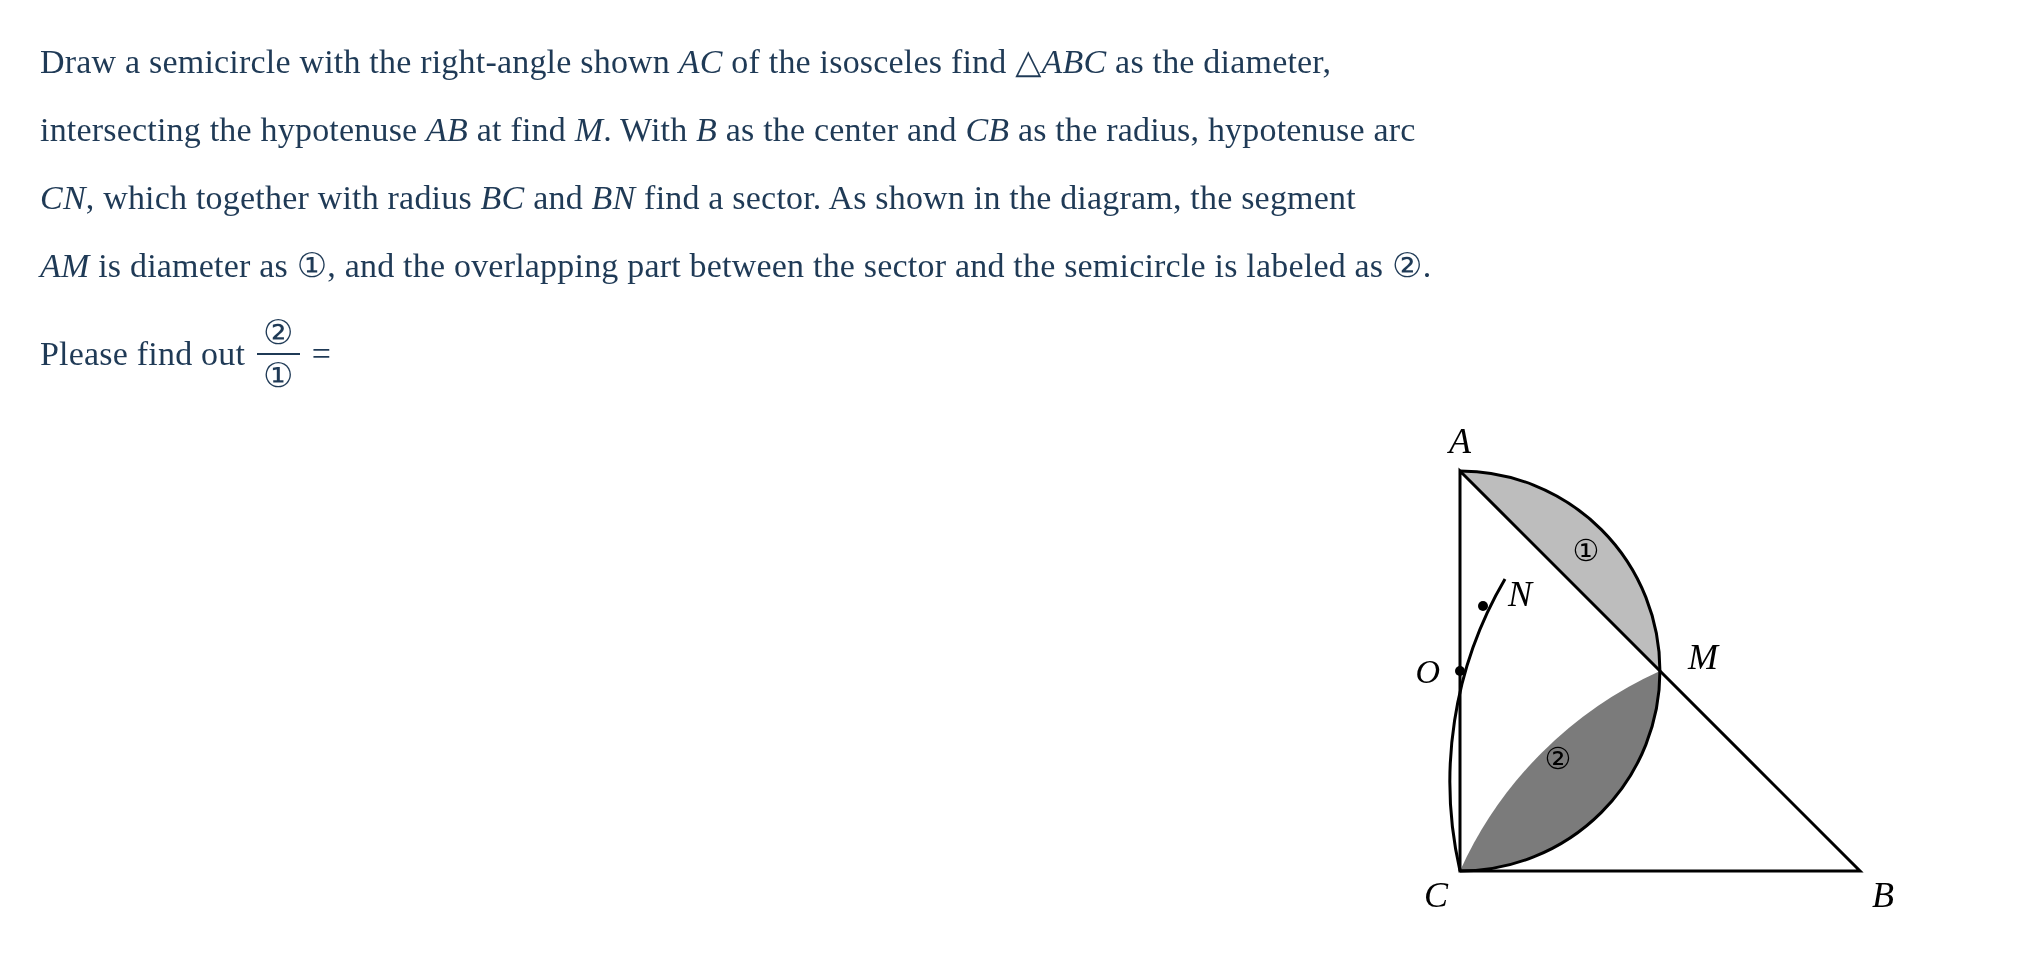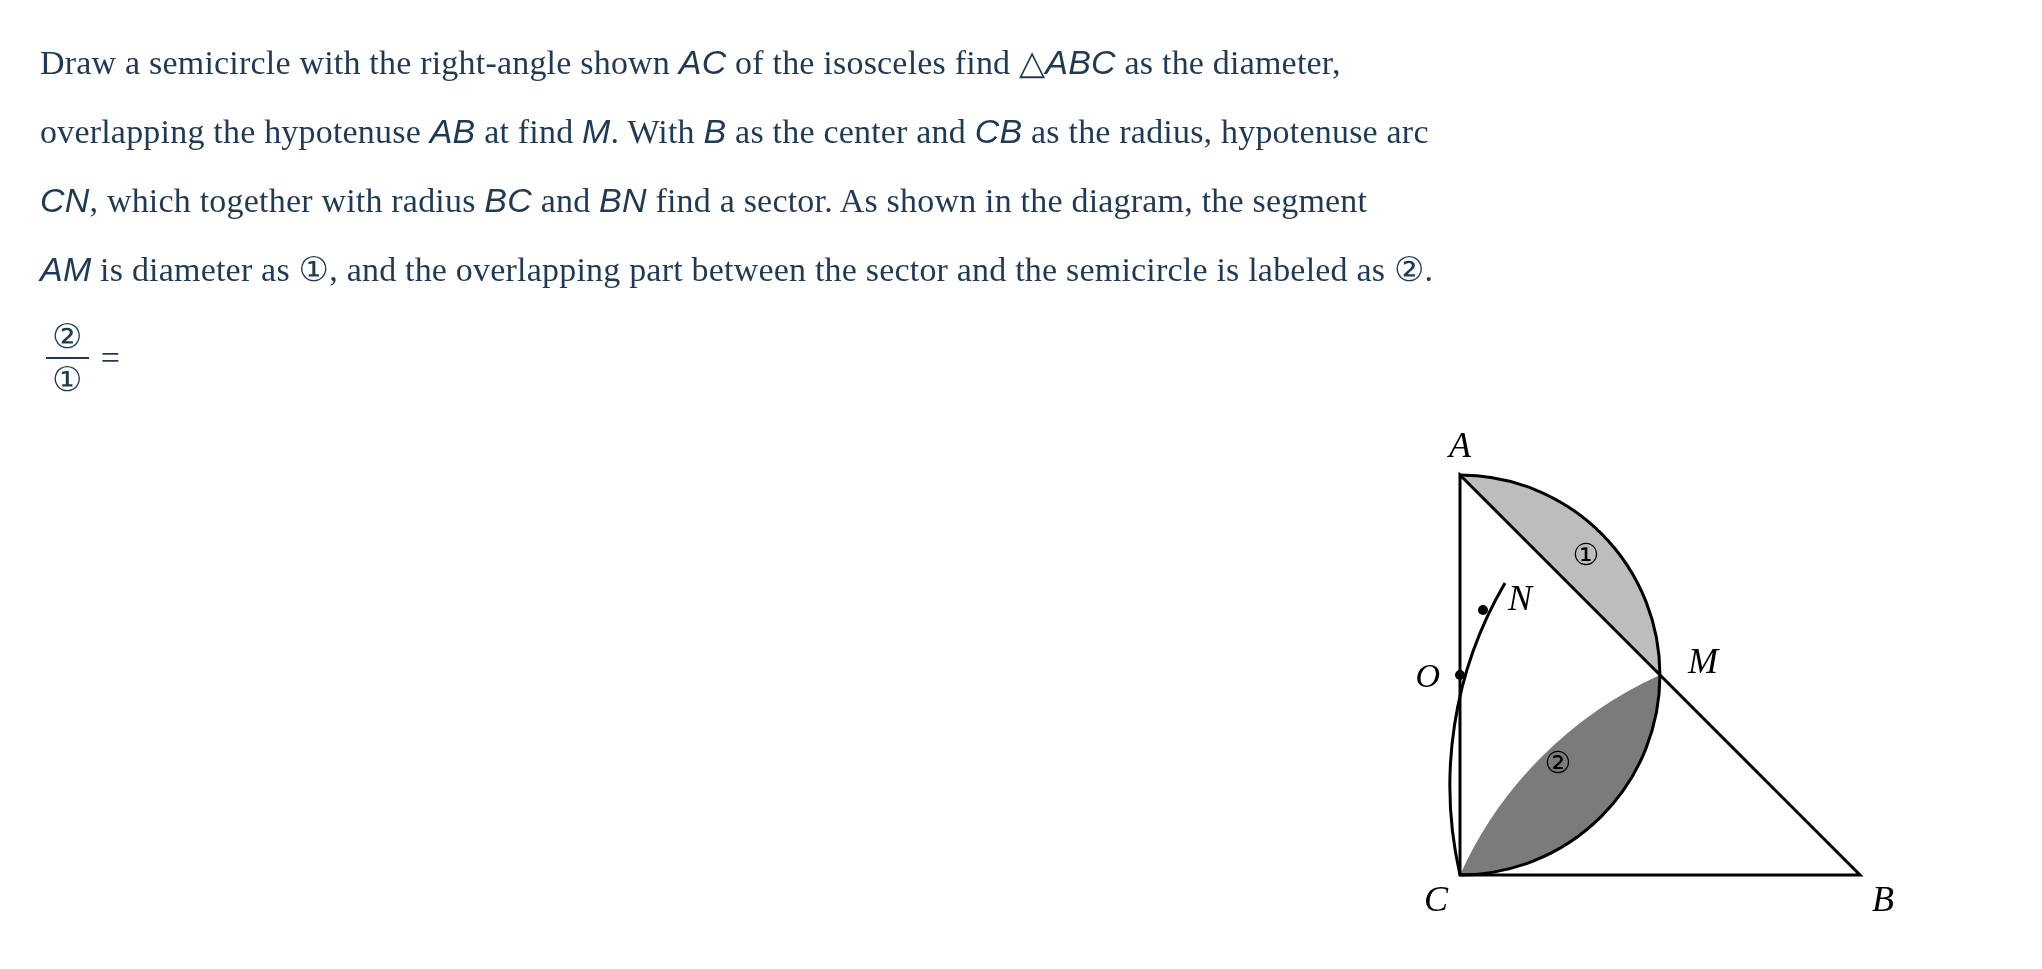--- a/index.html
+++ b/index.html
@@ -14,21 +14,21 @@
     max-width: 2042px;
     box-sizing: border-box;
   }
   .problem-text {
     font-size: 34px;
     line-height: 2.0;
     letter-spacing: 0.2px;
   }
   .mi { 
     font-style: italic;
-    font-family: Liberation Sans, sans-serif;
+    font-family: Liberation Serif, serif;
   }
   .tri { 
     font-style: normal;
   }
   .circled {
     display: inline-block;
     font-style: normal;
     font-family: "Times New Roman", serif;
   }
   .frac {
@@ -68,28 +68,29 @@
   }
 </style>
 </head>
 <body>
 
 <div class="page">
 
   <div class="problem-text">
     <span>Draw a semicircle with the right-angle shown </span><span class="mi">AC</span><span> of the isosceles find </span><span class="tri">△</span><span class="mi">ABC</span><span> as the diameter,</span><br>
 
-    <span>overlapping the hypotenuse </span><span class="mi">AB</span><span> at find </span><span class="mi">M</span><span>. With </span><span class="mi">B</span><span> as the center and </span><span class="mi">CB</span><span> as the radius, hypotenuse arc</span><br>
+    <span>intersecting the hypotenuse </span><span class="mi">AB</span><span> at find </span><span class="mi">M</span><span>. With </span><span class="mi">B</span><span> as the center and </span><span class="mi">CB</span><span> as the radius, hypotenuse arc</span><br>
 
     <span class="mi">CN</span><span>, which together with radius </span><span class="mi">BC</span><span> and </span><span class="mi">BN</span><span> find a sector. As shown in the diagram, the segment</span><br>
 
     <span class="mi">AM</span><span> is diameter as </span><span class="circled">①</span><span>, and the overlapping part between the sector and the semicircle is labeled as </span><span class="circled">②</span><span>.</span>
   </div>
 
   <div class="problem-text eq-row" style="margin-top:14px;">
+    <span>Please find out </span>
     <span class="frac">
       <span class="num circled">②</span>
       <span class="bar"></span>
       <span class="den circled">①</span>
     </span>
     <span> = </span>
   </div>
 
   <div class="figure-area">
     <svg class="figure-svg" width="520" height="520" viewBox="0 0 520 520">

